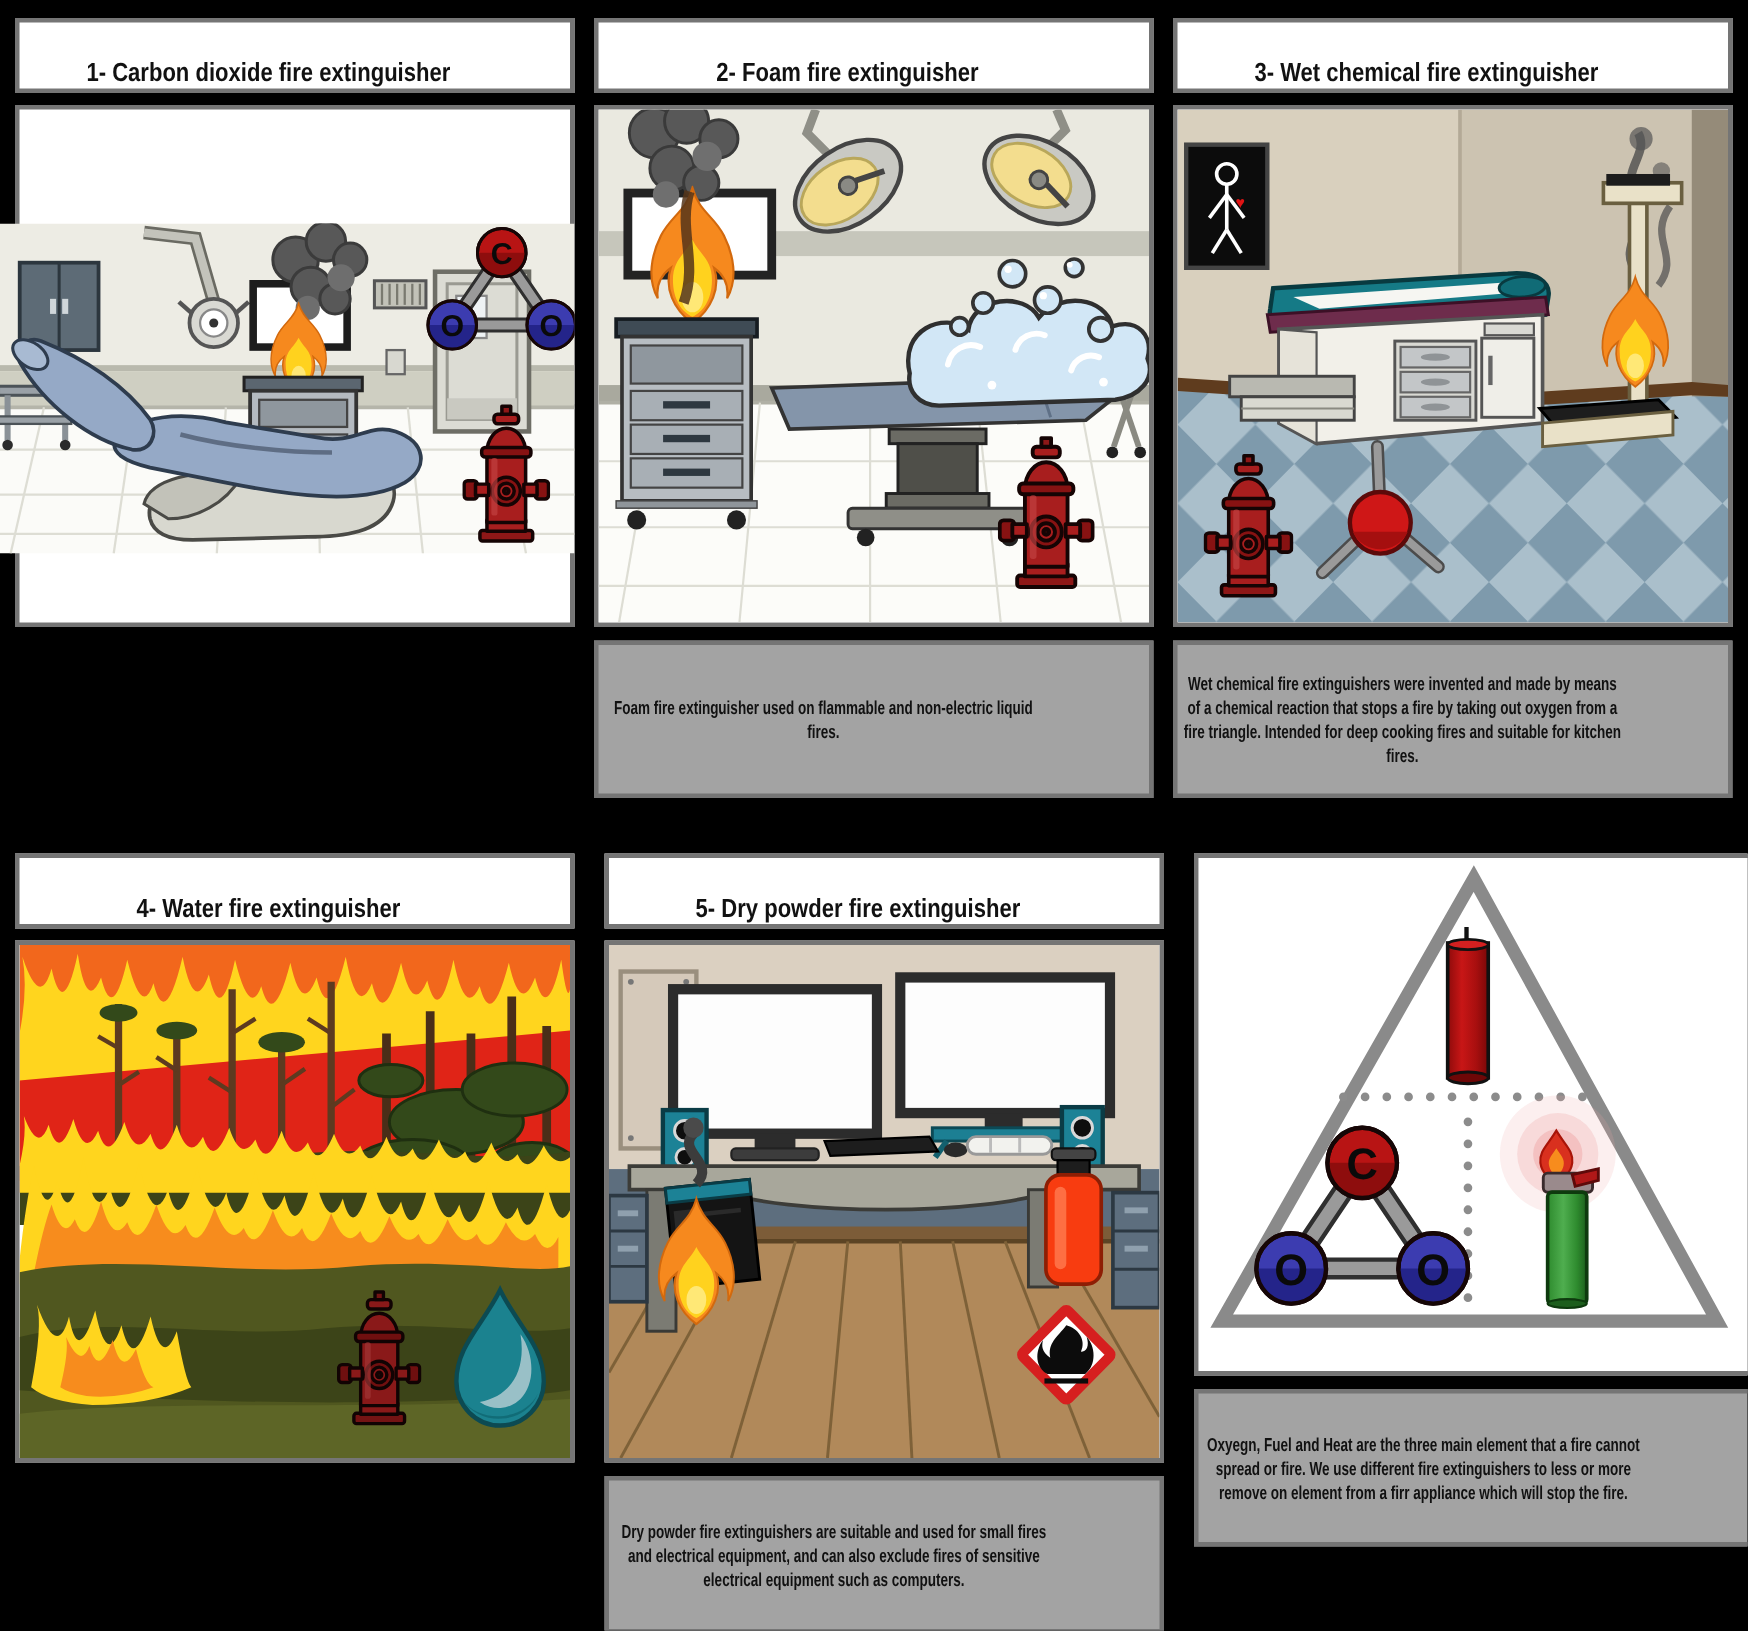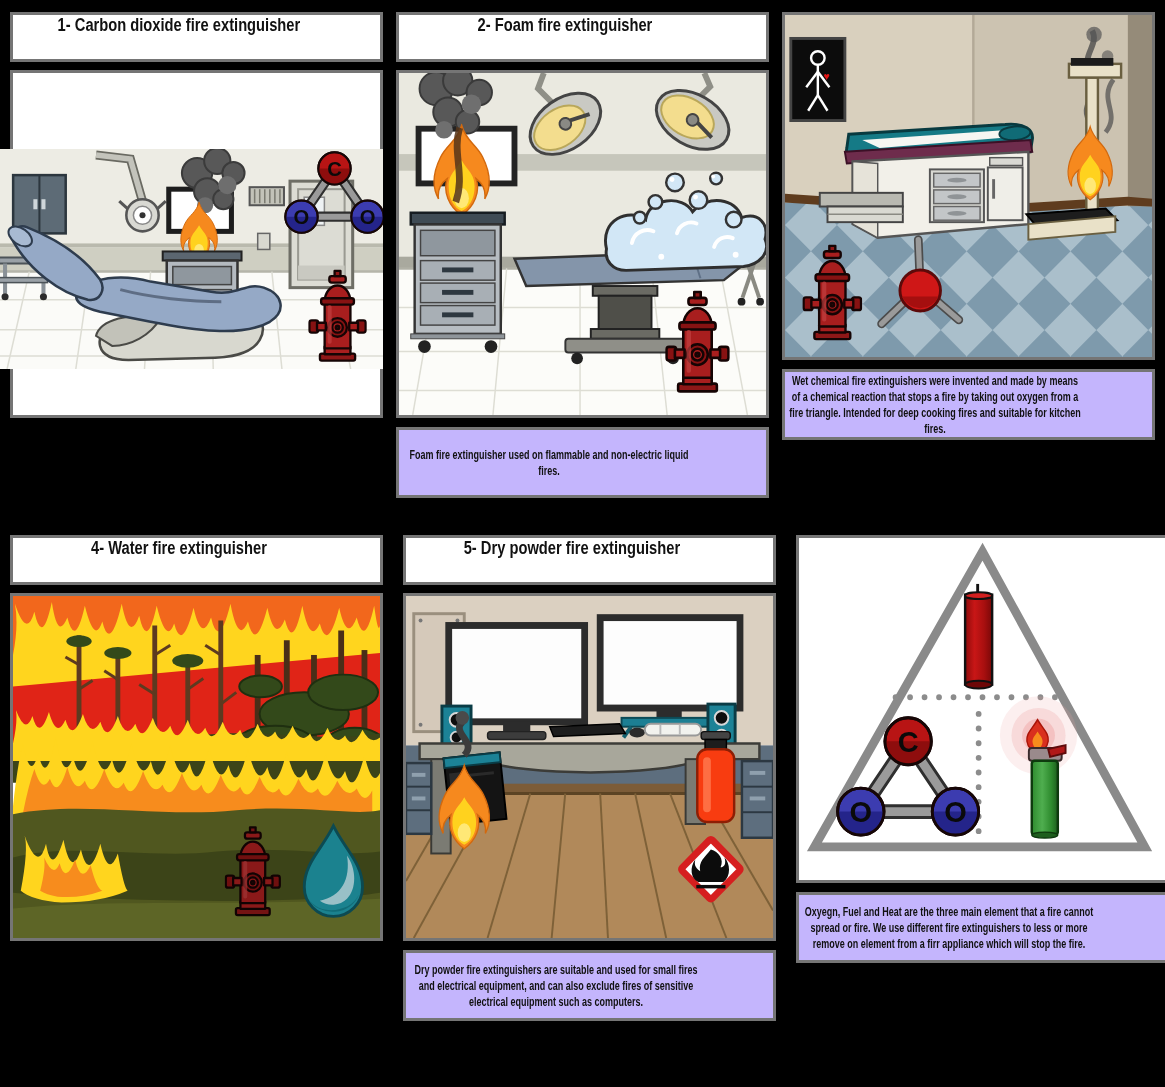--- a/index.html
+++ b/index.html
@@ -1,26 +1,26 @@
 <!DOCTYPE html>
 <html><head>
 <meta charset="utf-8">
 <style>
   html,body{margin:0;padding:0;}
   body{width:1165px;height:1087px;background:#000;font-family:"Liberation Sans",sans-serif;overflow:hidden;}
   *{box-sizing:border-box;}
   .board{padding:12px 10px 0 10px;}
   .row{display:grid;grid-template-columns:repeat(3,373px);column-gap:13px;}
   .row2{margin-top:37px;gap:20px;}
-  .titlebox{height:50px;background:#fff;border:3px solid #757575;display:flex;align-items:flex-start;justify-content:center;margin-bottom:8px;overflow:hidden;}
+  .titlebox{height:50px;background:#fff;border:3px solid #757575;display:flex;align-items:flex-end;justify-content:center;margin-bottom:8px;overflow:hidden;}
   .title{display:block;width:119%;margin-left:-9.5%;transform:scaleX(.84);font-weight:bold;font-size:17.5px;color:#111;text-align:center;white-space:nowrap;}
   .imagebox{height:348px;background:#fff;border:3px solid #757575;position:relative;}
   .imagebox.clip{overflow:hidden;}
   .imagebox svg.scene{position:absolute;inset:0;width:100%;height:100%;display:block;}
-  .captionbox{height:71px;margin-top:9px;background:#c4b5fd;border:3px solid #757575;display:flex;align-items:center;justify-content:center;padding:4px 12px;overflow:hidden;}
+  .captionbox{height:105px;margin-top:9px;background:#a3a3a3;border:3px solid #757575;display:flex;align-items:center;justify-content:center;padding:4px 12px;overflow:hidden;}
   .caption{display:block;width:139%;margin-left:-19.5%;transform:scaleX(.72);font-weight:bold;font-size:12.5px;line-height:1.28;color:#111;text-align:center;}
   svg text{font-family:"Liberation Sans",sans-serif;font-weight:bold;}
   .strip{position:absolute;top:76px;left:-14px;width:384px;height:220px;display:block;}
 </style>
 </head>
 <body>
 
 <svg style="position:absolute;width:0;height:0" aria-hidden="true">
   <defs>
     <symbol id="sym-flame" viewBox="0 0 100 130">
@@ -286,20 +286,23 @@
           </g>
           <use href="#sym-hydrant" x="272" y="212" width="66" height="126"></use>
         </svg>
       </div>
       <div class="captionbox">
         <span class="caption">Foam fire extinguisher used on flammable and non-electric liquid fires.</span>
       </div>
     </div>
 
     <div>
+      <div class="titlebox">
+        <span class="title">3- Wet chemical fire extinguisher</span>
+      </div>
       <div class="imagebox clip">
         <svg class="scene" viewBox="0 0 380 350" preserveAspectRatio="none">
           <defs>
             <pattern id="s3chk" width="76" height="76" patternUnits="userSpaceOnUse" patternTransform="rotate(45)">
               <rect width="76" height="76" fill="#aabfcb"></rect>
               <rect width="38" height="38" fill="#7e9aac"></rect>
               <rect x="38" y="38" width="38" height="38" fill="#7e9aac"></rect>
             </pattern>
           </defs>
           <rect x="0" y="0" width="195" height="232" fill="#d9d0be"></rect>

